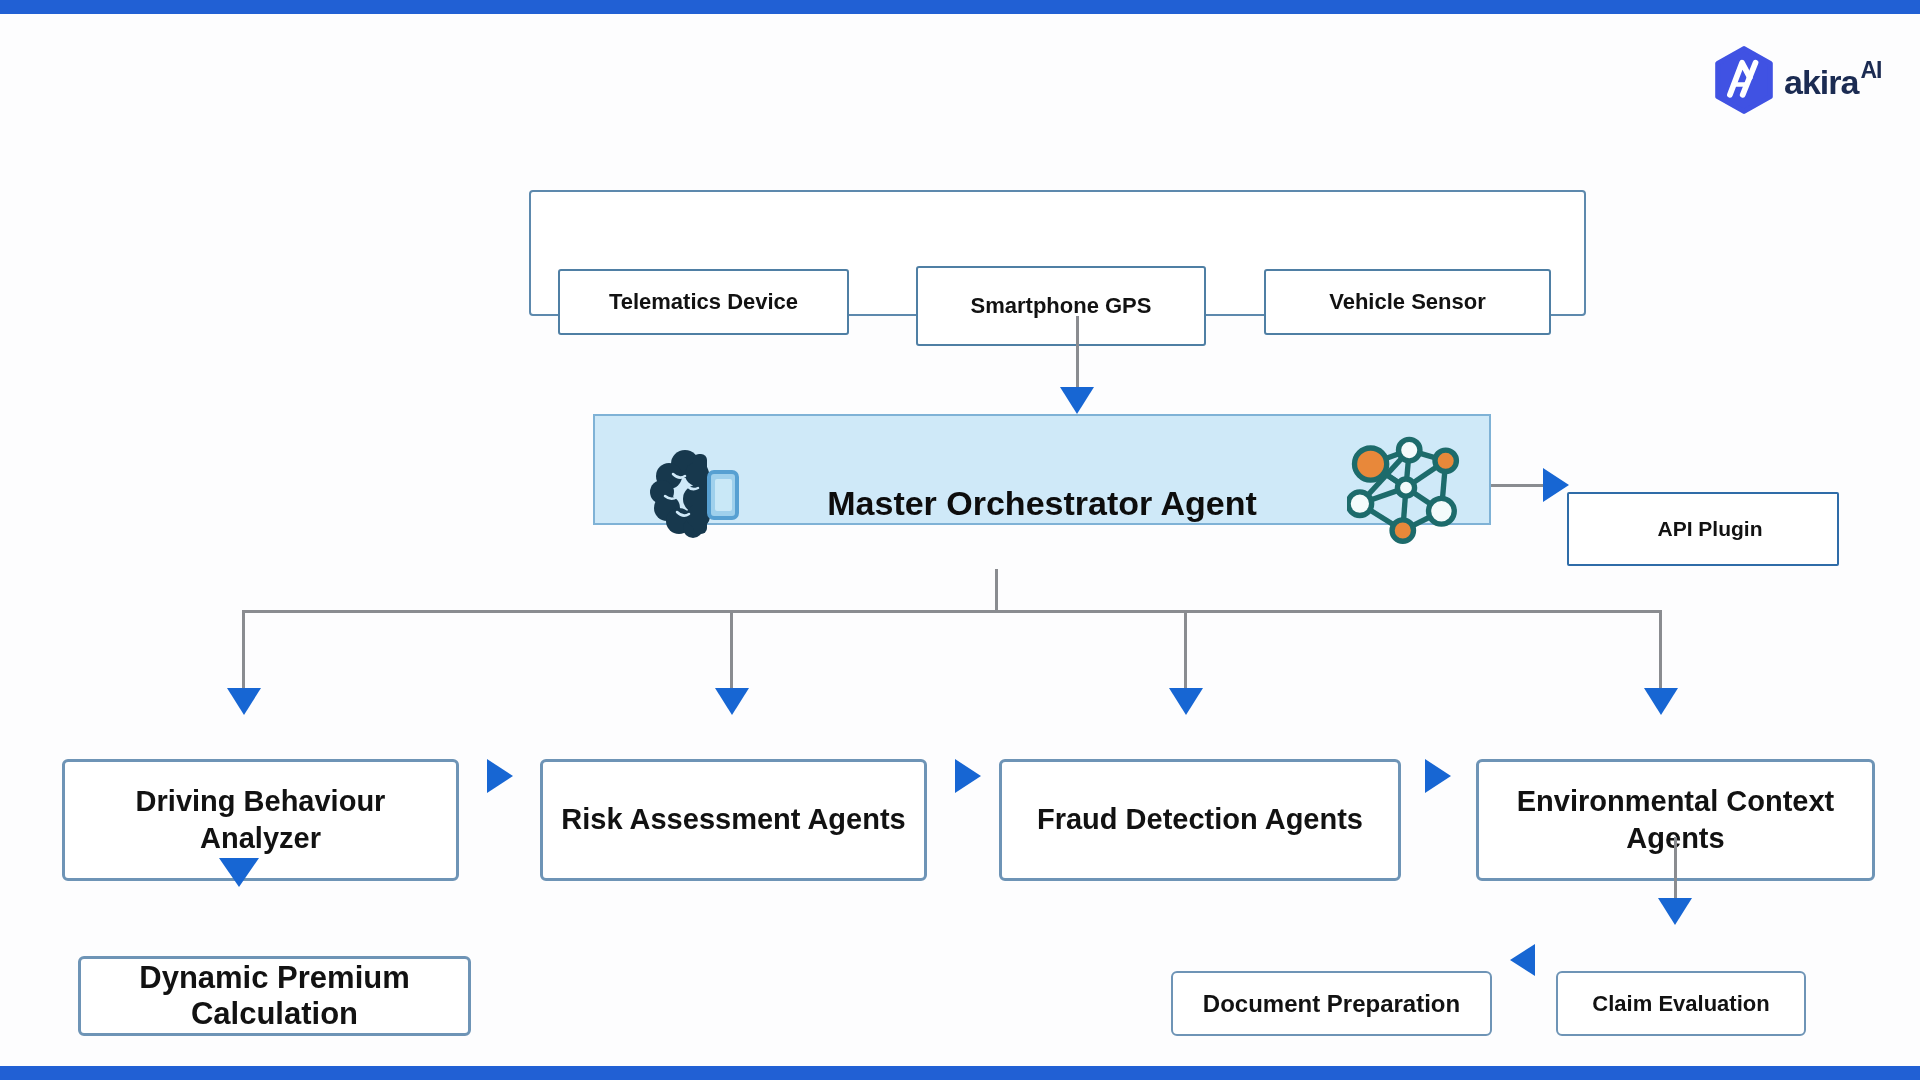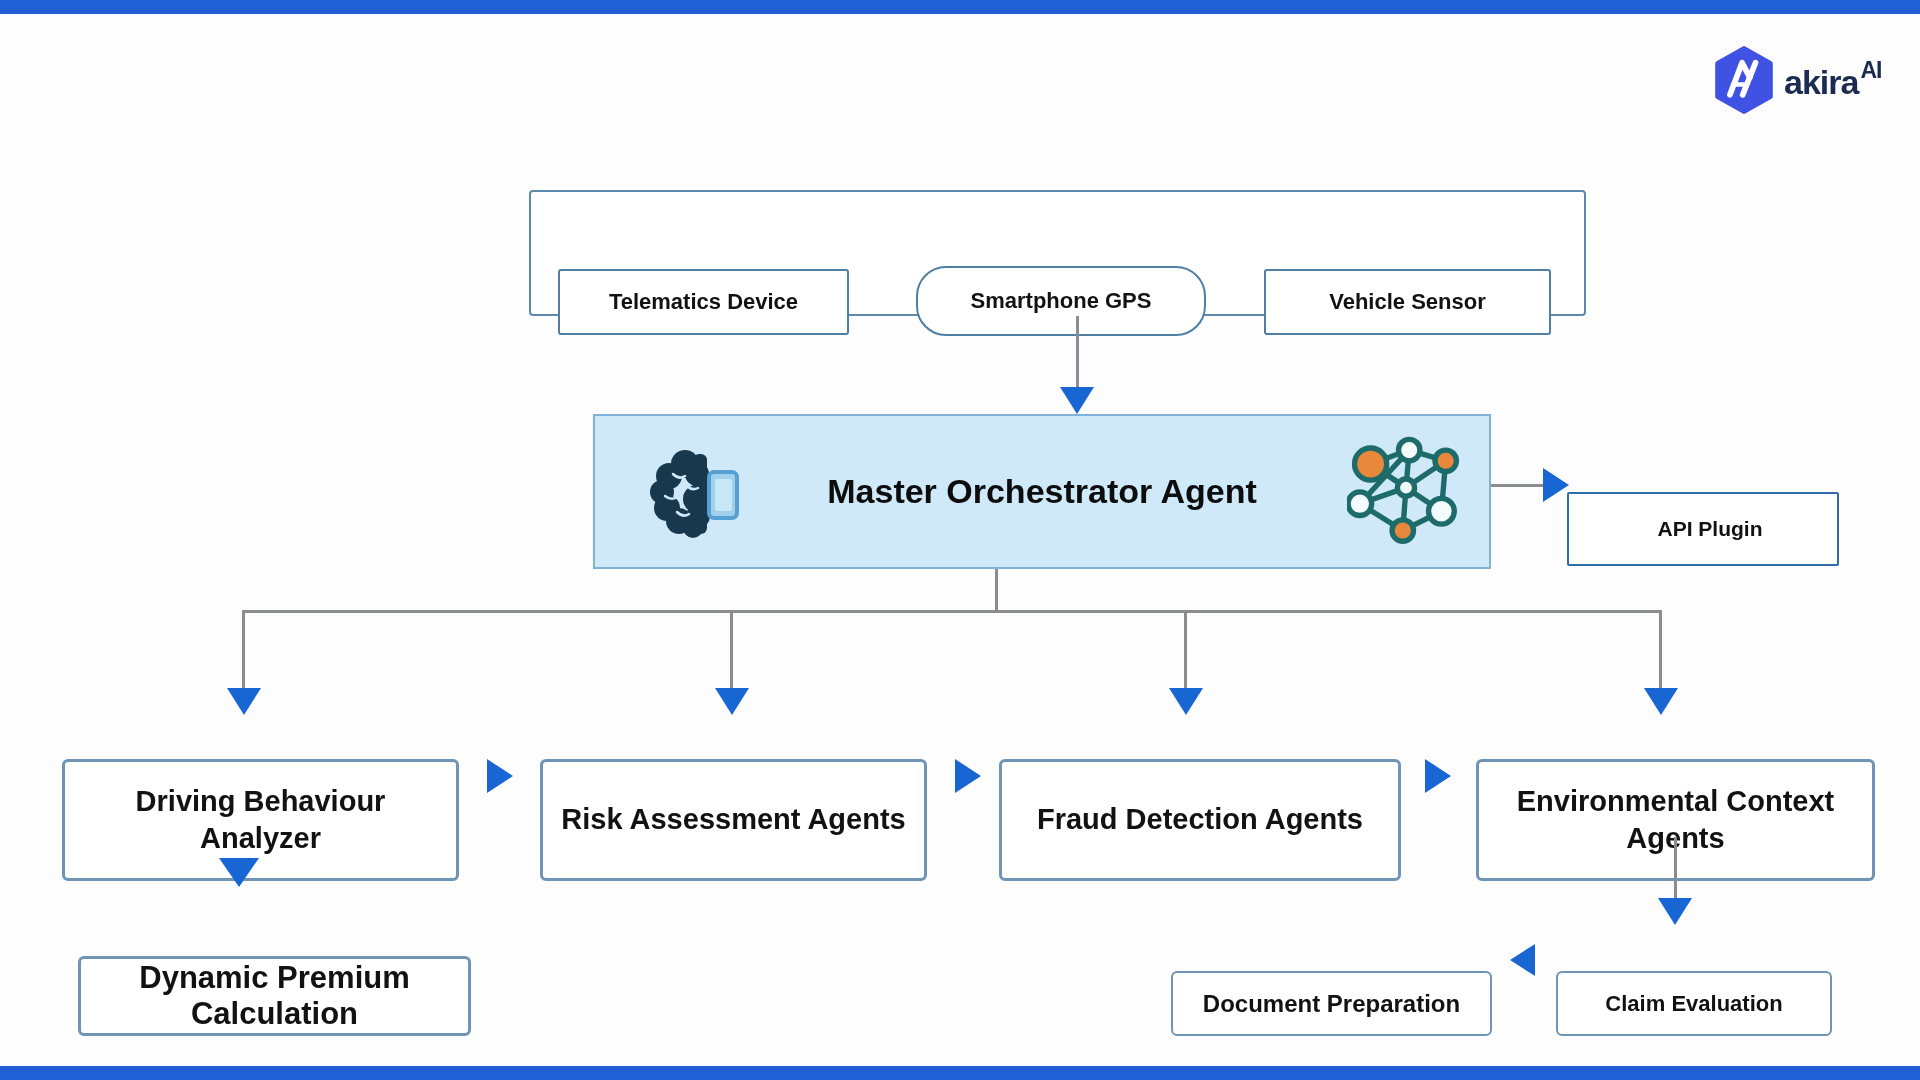--- a/index.html
+++ b/index.html
@@ -28,44 +28,44 @@
     background:#ffffff;border:3px solid #6e94b6;border-radius:6px;
     text-align:center;font-weight:bold;color:#121212;box-sizing:border-box;margin-top:44px;
   }
 
   .sources-wrap{
     position:absolute;left:529px;top:190px;width:1057px;height:126px;
     border:2px solid #5d89ad;border-radius:4px;background:#ffffff;box-sizing:border-box;
   }
   .source-box{border-width:2px;border-color:#4f7fa4;border-radius:3px;font-size:22px;}
   .src-1{left:558px;top:225px;width:291px;height:66px;}
-  .src-2{left:916px;top:222px;width:290px;height:70px;border-radius:30px;}
+  .src-2{left:916px;top:222px;width:290px;height:80px;}
   .src-3{left:1264px;top:225px;width:287px;height:66px;}
 
   .master-box{
-    position:absolute;left:593px;top:414px;width:898px;height:155px;
+    position:absolute;left:593px;top:414px;width:898px;height:111px;
     background:#cfe9f8;border:2px solid #7fb2d6;box-sizing:border-box;
-    display:flex;align-items:center;justify-content:center;
+    display:flex;align-items:flex-end;justify-content:center;
   }
   .master-label{font-size:34px;font-weight:bold;color:#0d0d0d;}
   .master-icon{position:absolute;}
   .brain-icon{left:52px;top:28px;}
   .network-icon{left:752px;top:18px;}
 
   .api-box{left:1567px;top:448px;width:272px;height:74px;border:2px solid #2f6ca8;border-radius:2px;font-size:21px;padding-left:14px;}
 
   .agent-box{font-size:29px;line-height:1.28;top:715px;height:122px;padding:0 10px;}
   .agent-1{left:62px;width:397px;}
   .agent-2{left:540px;width:387px;}
   .agent-3{left:999px;width:402px;}
   .agent-4{left:1476px;width:399px;}
 
   .premium-box{left:78px;top:912px;width:393px;height:80px;font-size:31px;}
   .doc-box{left:1171px;top:927px;width:321px;height:65px;border-width:2px;font-size:24px;}
-  .claim-box{left:1556px;top:927px;width:276px;height:65px;border-width:2px;font-size:22px;}
+  .claim-box{left:1556px;top:927px;width:250px;height:65px;border-width:2px;font-size:22px;}
 
   
   .shaft-v{position:absolute;width:3px;background:#8a8c90;}
   .shaft-h{position:absolute;height:3px;background:#8a8c90;}
   .tri{position:absolute;width:0;height:0;}
   .tri.down{border-left:17px solid transparent;border-right:17px solid transparent;border-top:27px solid #1766d3;}
   .tri.right{border-top:17px solid transparent;border-bottom:17px solid transparent;border-left:26px solid #1766d3;}
   .tri.left{border-top:16px solid transparent;border-bottom:16px solid transparent;border-right:25px solid #1766d3;}
 </style>
 </head>

